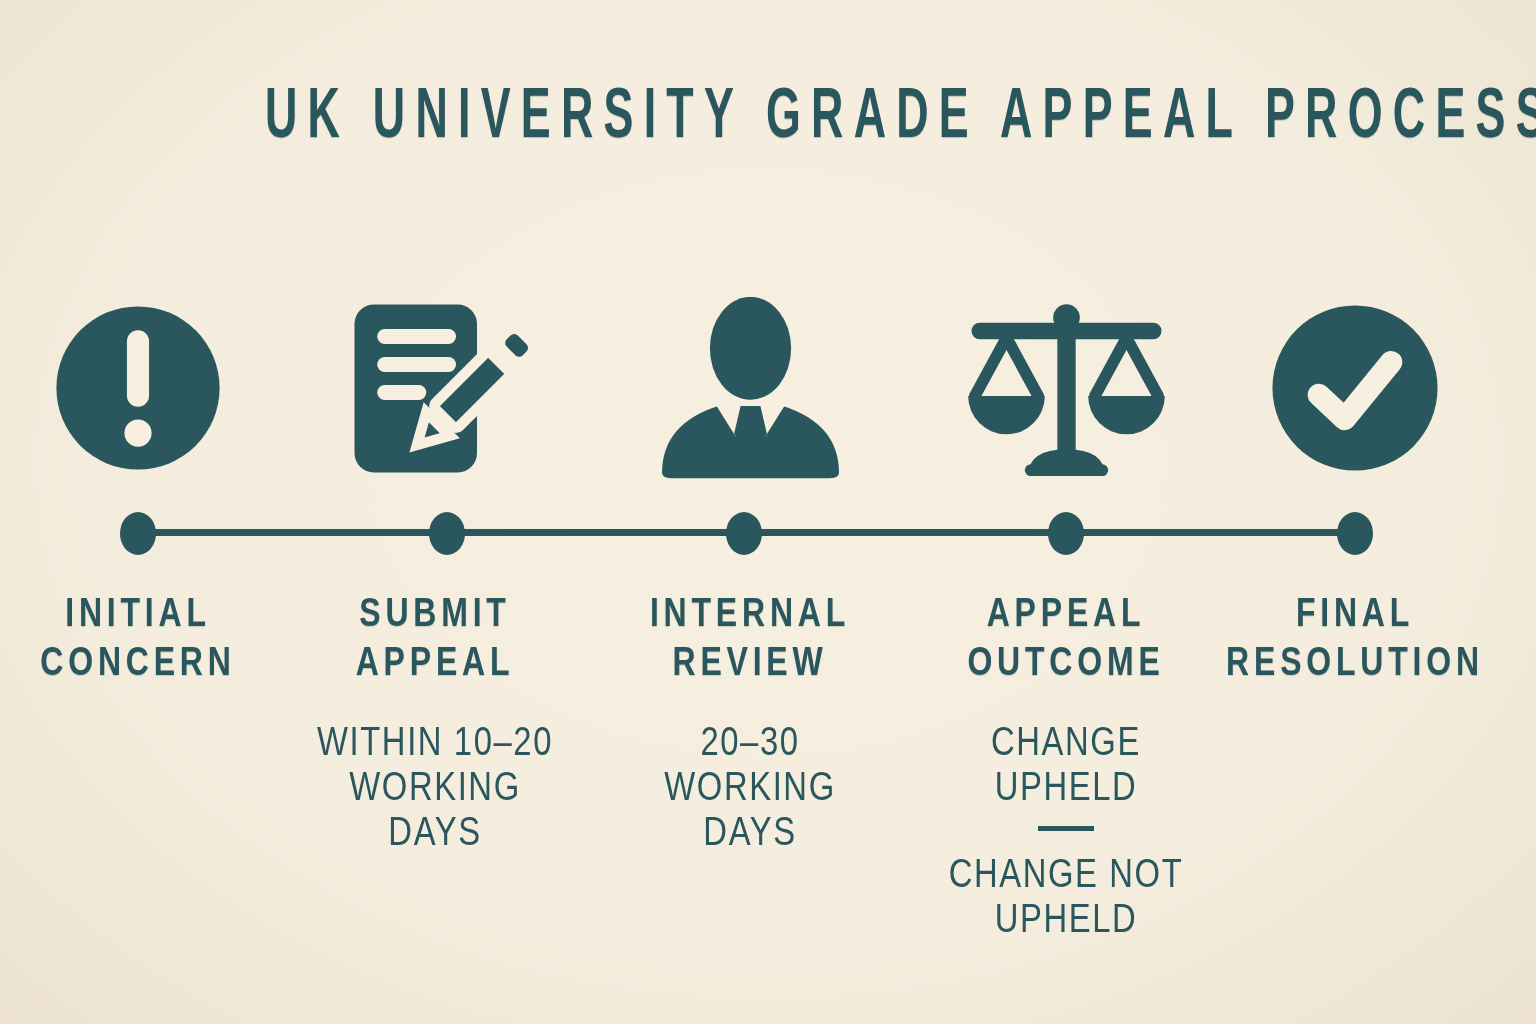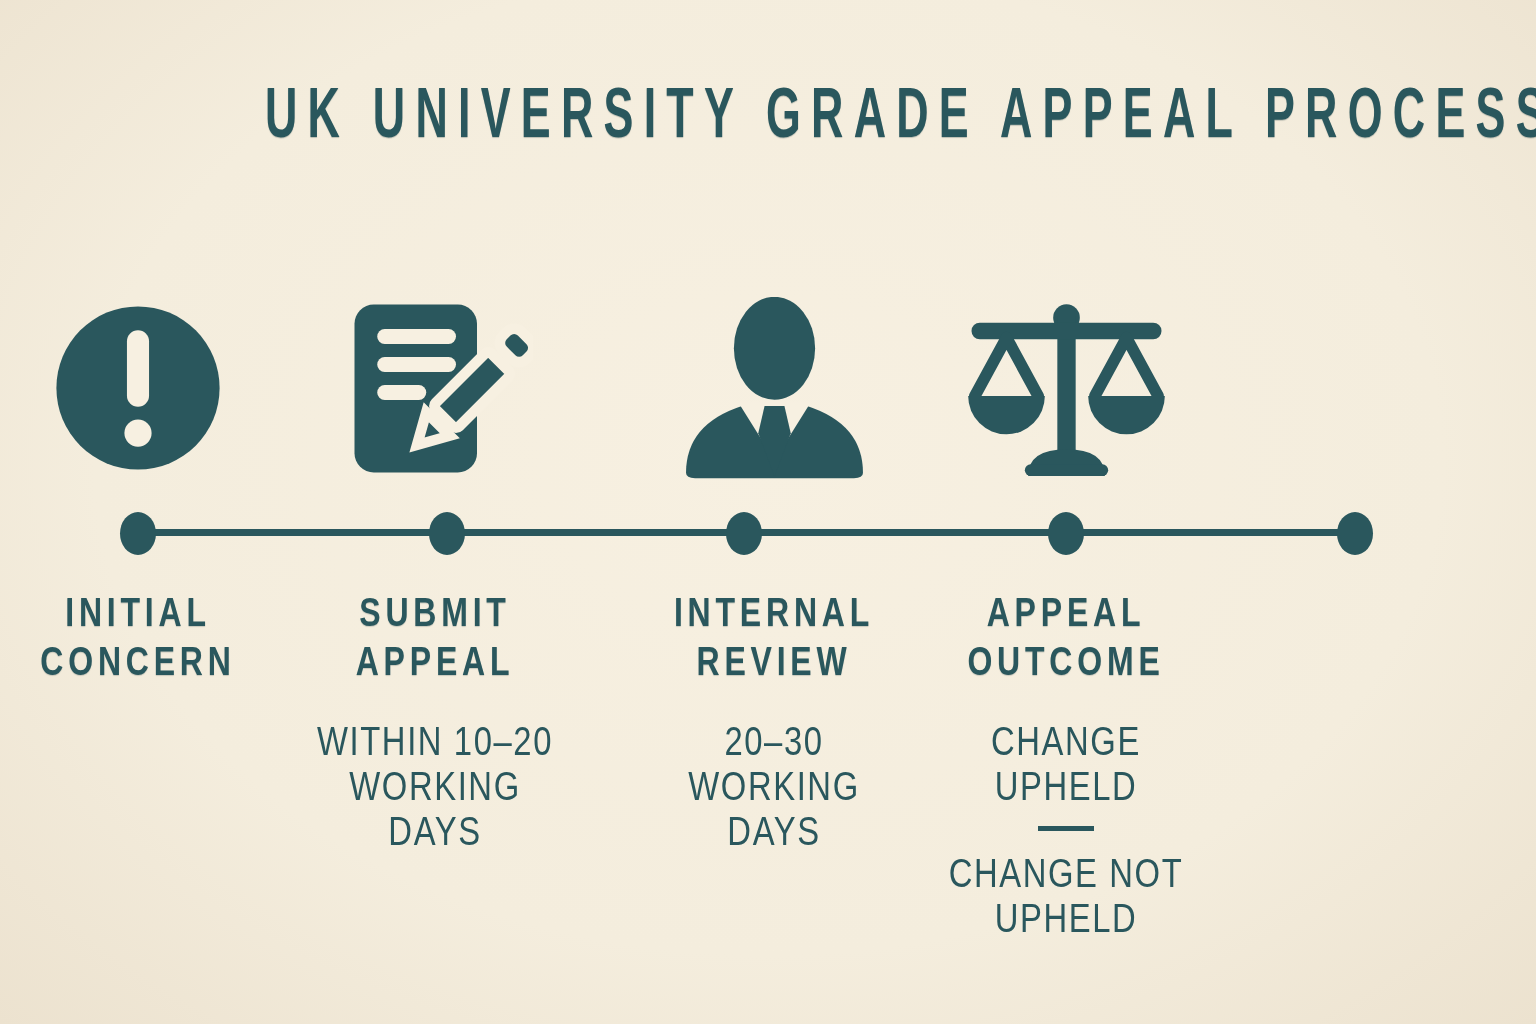--- a/index.html
+++ b/index.html
@@ -154,21 +154,21 @@
     <div class="label">
       <span>SUBMIT</span>
       <span>APPEAL</span>
     </div>
     <div class="sub">
       <span>WITHIN 10–20</span>
       <span>WORKING DAYS</span>
     </div>
   </section>
 
-  <section class="step" style="left:604px">
+  <section class="step" style="left:580px">
     <div class="icon-wrap">
       <svg width="195" height="182" viewBox="0 0 108 100">
         <ellipse class="ink" cx="54" cy="28" rx="22.5" ry="28.5"></ellipse>
         <path class="ink" d="M5 97 Q5 70 36 60 L72 60 Q103 70 103 97 Q103 100 98 100 L10 100 Q5 100 5 97 Z"></path>
         <path class="paper" d="M34 58 L74 58 L54 90 Z"></path>
         <path class="ink" d="M48.5 60 L59.5 60 L63 75 L54 99 L45 75 Z"></path>
       </svg>
     </div>
     <div class="label">
       <span>INTERNAL</span>
@@ -199,14 +199,26 @@
       <span>OUTCOME</span>
     </div>
     <div class="sub">
       <span>CHANGE UPHELD</span>
       <div class="outcome-divider"></div>
       <span>CHANGE NOT</span>
       <span>UPHELD</span>
     </div>
   </section>
 
+  <section class="step" style="left:1185px">
+    <div class="icon-wrap">
+      <svg width="172" height="172" viewBox="0 0 100 100">
+        <circle class="ink" cx="50" cy="50" r="48"></circle>
+        <path class="check-stroke" d="M29 54 L44 68 L71 35"></path>
+      </svg>
+    </div>
+    <div class="label">
+      <span>FINAL</span>
+      <span>RESOLUTION</span>
+    </div>
+  </section>
 
 </div>
 
 </body></html>

